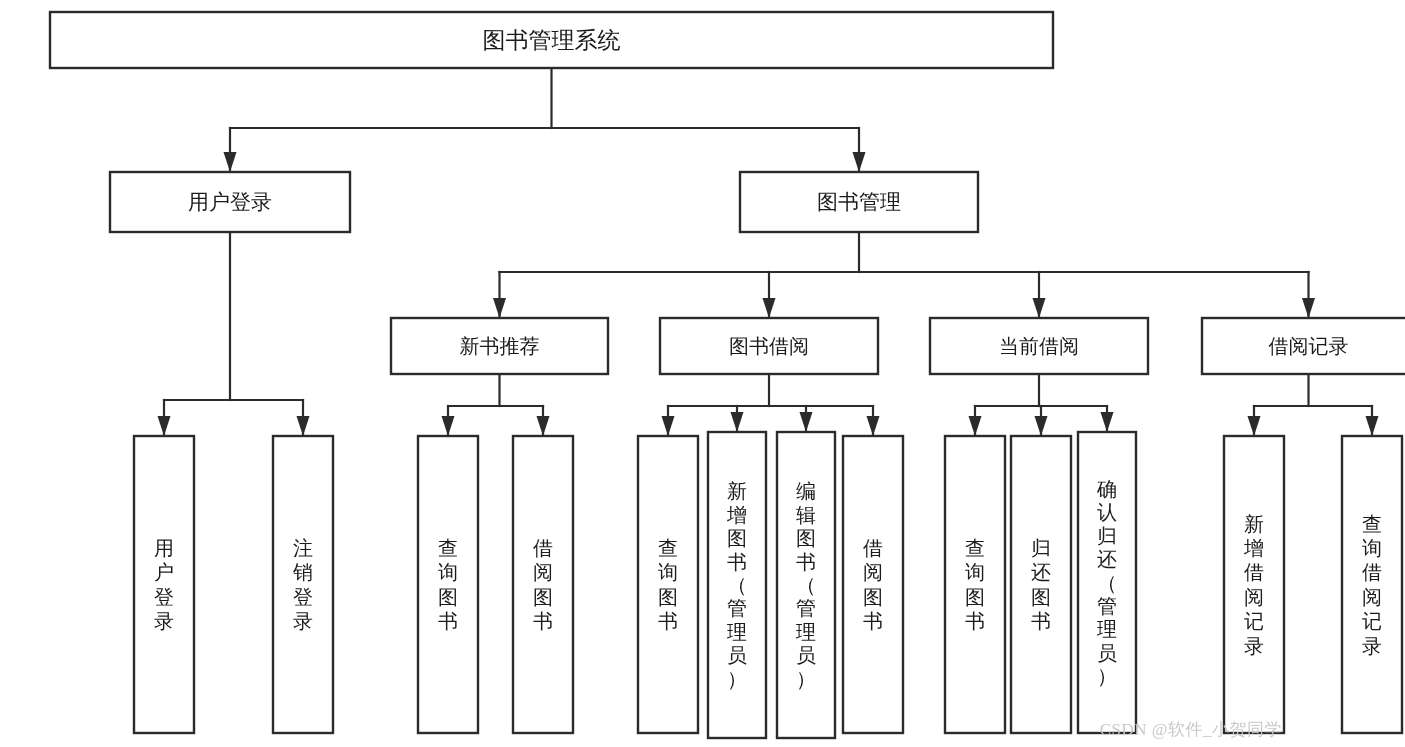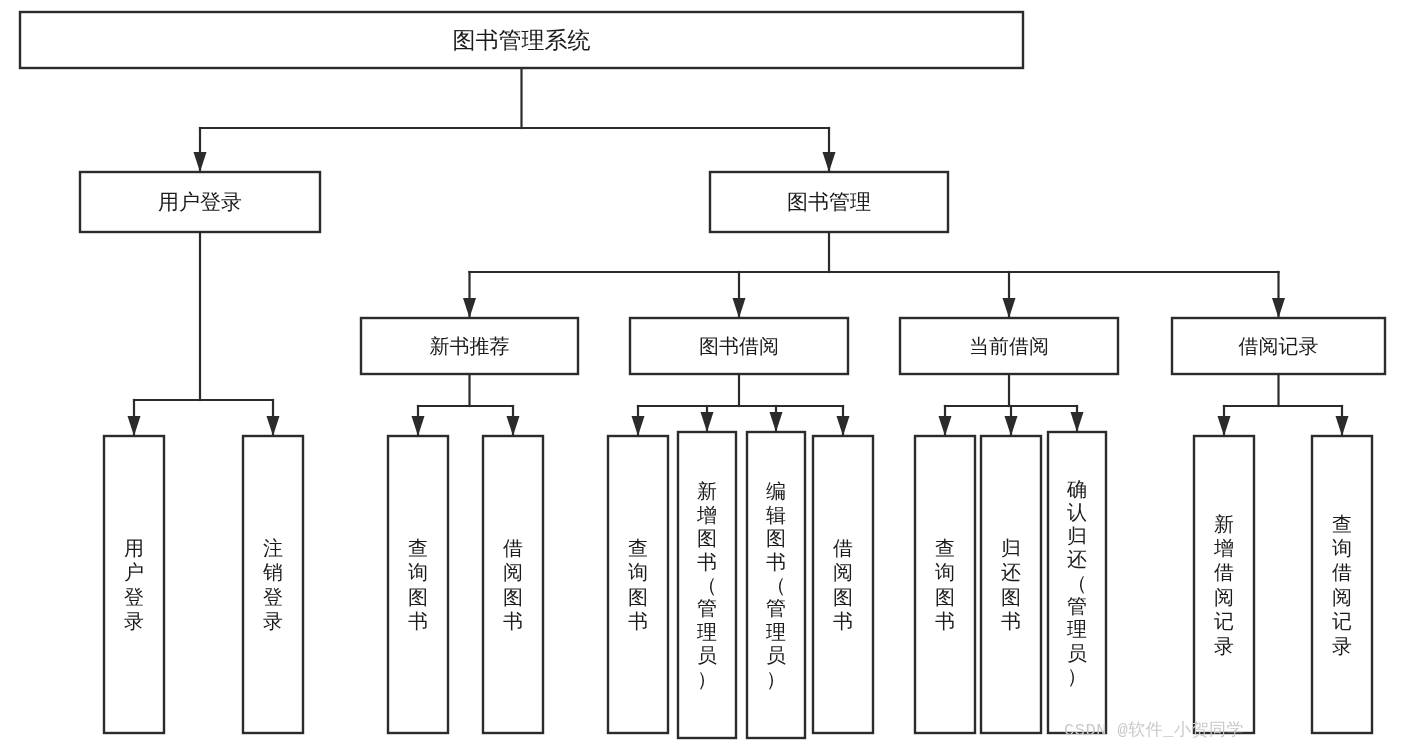--- a/index.html
+++ b/index.html
@@ -1,38 +1,38 @@
 <!DOCTYPE html>
 <html><head>
 <meta charset="utf-8">
 <style>
   html,body{margin:0;padding:0;background:#ffffff;}
   body{
     font-family:"DejaVu Sans","Liberation Sans",sans-serif;
     width:1405px;height:747px;overflow:hidden;position:relative;
   }
-  #stage{position:relative;width:1264px;height:747px;}
+  #stage{position:relative;width:1264px;height:747px;margin-left:30px;}
   svg#diagram{position:absolute;left:0;top:0;width:1405px;height:747px;display:block;}
   .node-rect{fill:#ffffff;stroke:#2b2b2b;stroke-width:2.4;}
   .edge{fill:none;stroke:#2b2b2b;stroke-width:2.2;stroke-linecap:square;}
   .arrow-head{fill:#2b2b2b;stroke:none;}
   .node-label{
     fill:#1b1b1b;
     font-family:"DejaVu Sans","Liberation Sans",sans-serif;
     text-anchor:middle;
     dominant-baseline:middle;
   }
   .lvl1-label{font-size:23px;}
   .lvl2-label{font-size:21px;}
   .lvl3-label{font-size:20px;}
   .leaf-label{font-size:20px;}
   .watermark{
-    position:absolute;right:20px;bottom:6px;
+    position:absolute;right:12px;bottom:6px;
     color:#c9c9c9;font-size:17px;letter-spacing:.5px;
-    font-family:Liberation Mono, monospace;
+    font-family:Liberation Serif, serif;
     white-space:nowrap;user-select:none;
   }
 </style>
 </head>
 <body>
 
 <div id="stage">
   <svg id="diagram" viewBox="0 0 1405 747">
     <g id="edges-layer">
         <path d="M 521.5 68 L 521.5 128" class="edge"></path>

